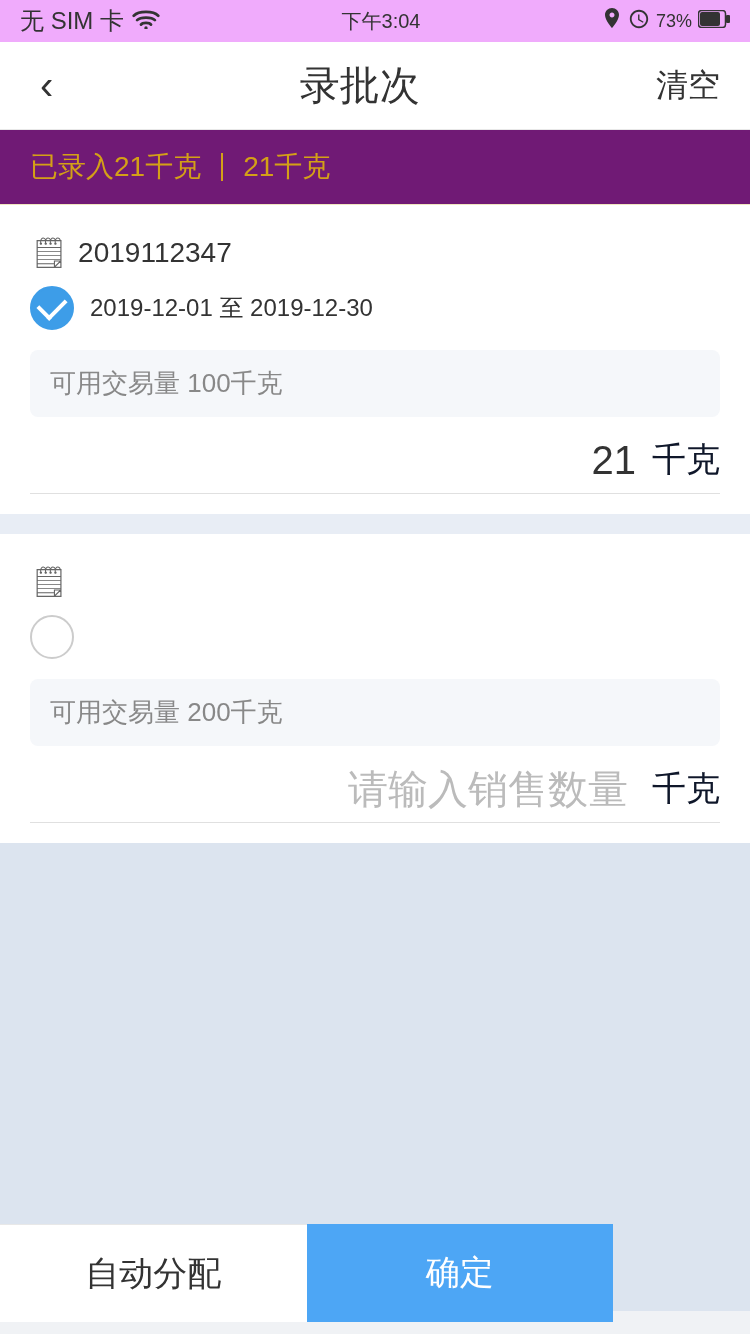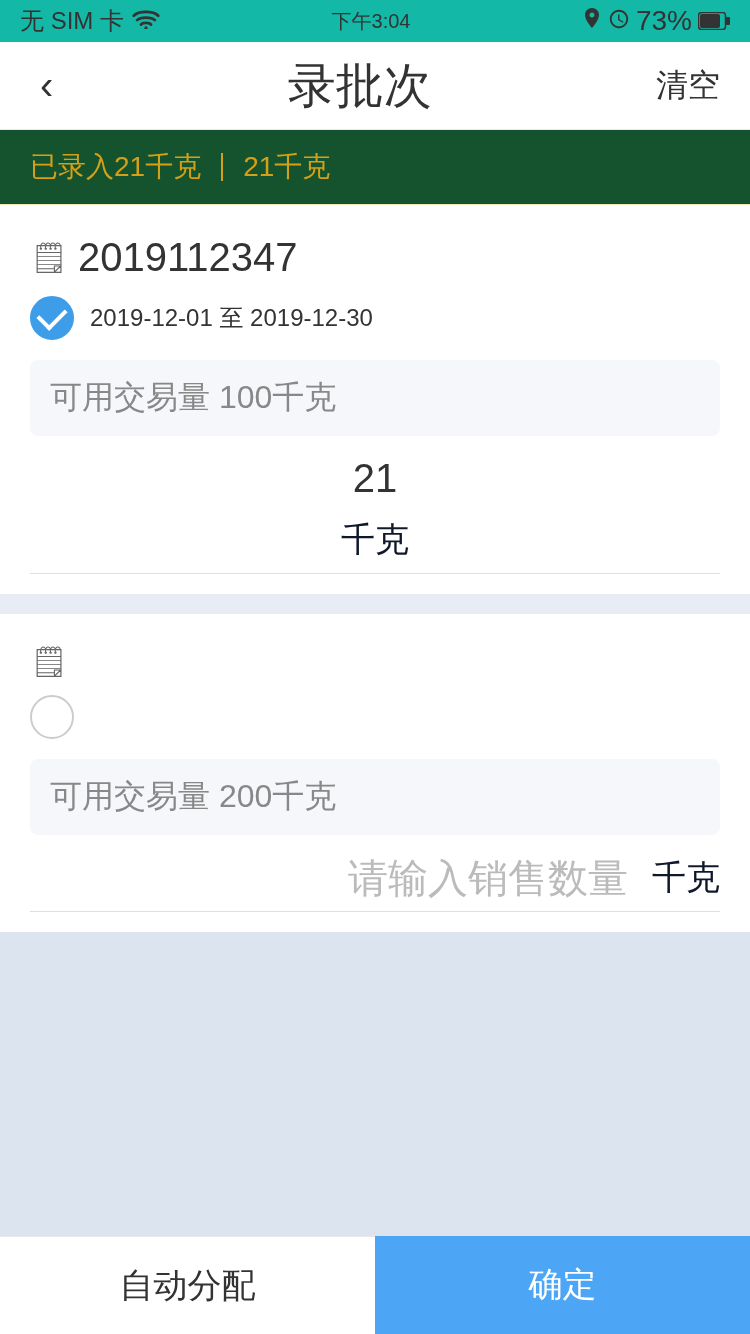--- a/index.html
+++ b/index.html
@@ -9,21 +9,21 @@
       min-height: 1334px;
       font-family: -apple-system, "PingFang SC", "Helvetica Neue", sans-serif;
       background: #f0f2f5;
       overflow-x: hidden;
     }
 
     
     .status-bar {
       width: 750px;
       height: 42px;
-      background: #14b8a6;
+      background: #f0abfc;
       display: flex;
       align-items: center;
       justify-content: space-between;
       padding: 0 20px;
       font-size: 26px;
     }
     .status-left {
       display: flex;
       align-items: center;
       gap: 8px;
@@ -32,21 +32,21 @@
     }
     .status-center {
       font-size: 20px;
       font-weight: 500;
       color: #333;
     }
     .status-right {
       display: flex;
       align-items: center;
       gap: 6px;
-      font-size: 28px;
+      font-size: 18px;
       color: #333;
     }
 
     
     .nav-bar {
       width: 750px;
       height: 88px;
       background: #fff;
       display: flex;
       align-items: center;
@@ -54,33 +54,33 @@
       padding: 0 30px;
       border-bottom: 1px solid #e8e8e8;
     }
     .nav-back {
       font-size: 40px;
       color: #333;
       cursor: pointer;
       padding: 10px;
     }
     .nav-title {
-      font-size: 48px;
+      font-size: 40px;
       font-weight: 500;
       color: #333;
     }
     .nav-clear {
       font-size: 32px;
       color: #333;
       cursor: pointer;
     }
 
     
     .info-bar {
-      background: #14532d;
+      background: #701a75;
       padding: 18px 30px;
       display: flex;
       align-items: center;
       gap: 0;
       border-bottom: 1px solid #f0e6c0;
       text-align: right;
     }
     .info-bar-item {
       font-size: 28px;
       color: #d4a017;
@@ -101,21 +101,21 @@
       display: flex;
       align-items: center;
       gap: 10px;
       margin-bottom: 16px;
     }
     .batch-icon {
       font-size: 30px;
       color: #666;
     }
     .batch-number {
-      font-size: 40px;
+      font-size: 28px;
       color: #333;
       font-weight: 500;
     }
     .batch-date-row {
       display: flex;
       align-items: center;
       gap: 16px;
       margin-bottom: 20px;
     }
     .batch-radio {
@@ -144,21 +144,21 @@
     }
     .batch-date {
       font-size: 24px;
       color: #333;
     }
     .batch-available {
       margin: 0 0 0 0;
       background: #f5f7fa;
       border-radius: 8px;
       padding: 16px 20px;
-      font-size: 32px;
+      font-size: 26px;
       color: #888;
       margin-bottom: 0;
     }
     .amount-value {
       font-size: 40px;
       color: #333;
       font-weight: 400;
     }
     .amount-input {
       font-size: 40px;
@@ -178,21 +178,20 @@
     }
     .amount-container {
       background: #fff;
     }
     .amount-inner {
       display: flex;
       align-items: center;
       justify-content: flex-end;
       padding: 20px 30px 0 30px;
       gap: 16px;
-      flex-direction: column;
     }
     .amount-line {
       height: 1px;
       background: #e0e0e0;
       margin: 10px 30px 20px 30px;
     }
 
     .separator {
       height: 20px;
       background: #e8edf5;
@@ -224,22 +223,22 @@
     
     .gray-area {
       background: #dce4ef;
       flex: 1;
       min-height: 400px;
     }
 
     
     .bottom-bar {
       position: fixed;
-      bottom: 0;
-      width: 750px;
+      bottom: 12px;
+      width: 613px;
       height: 98px;
       display: flex;
     }
     .btn-auto {
       flex: 1;
       background: #fff;
       border: none;
       font-size: 34px;
       color: #333;
       cursor: pointer;

